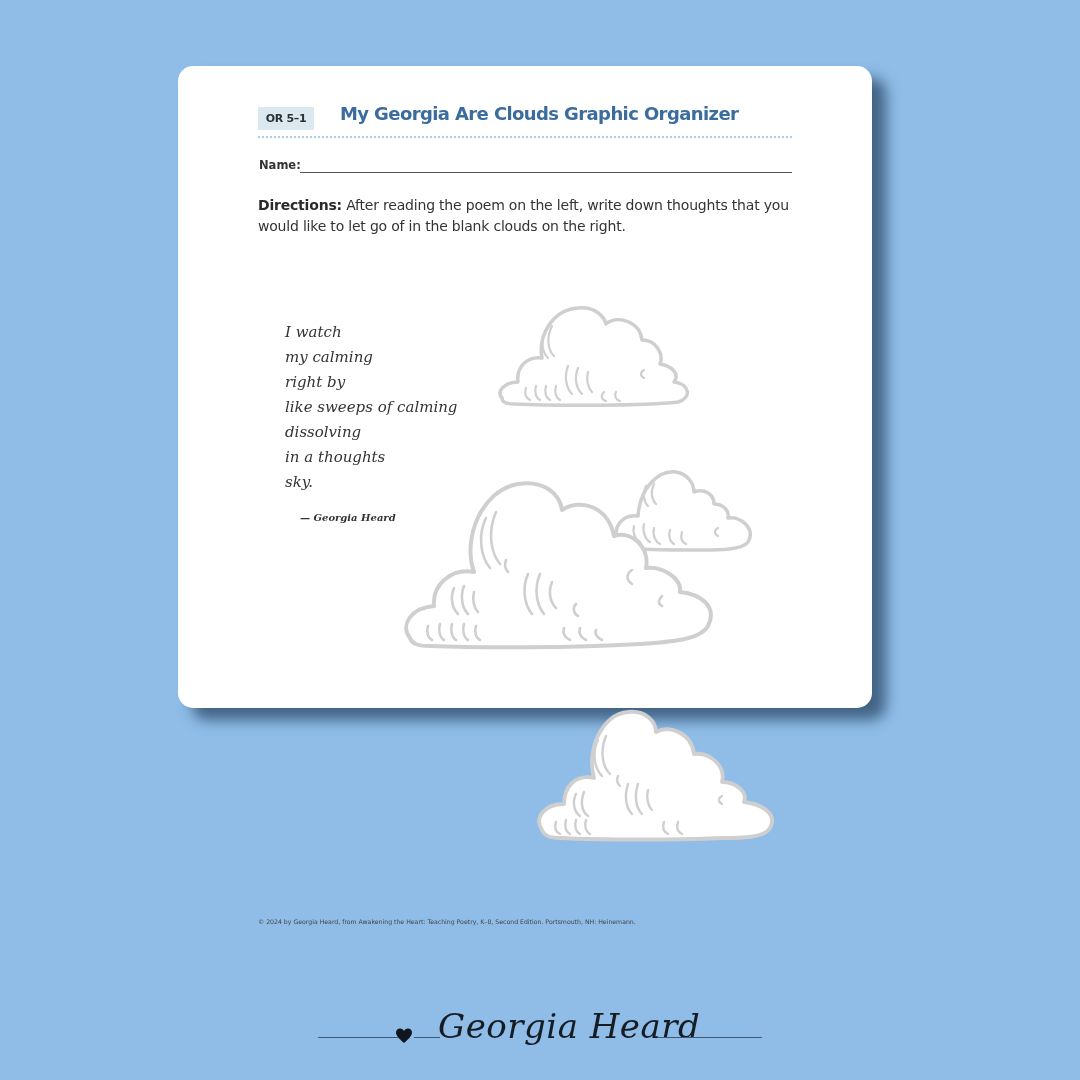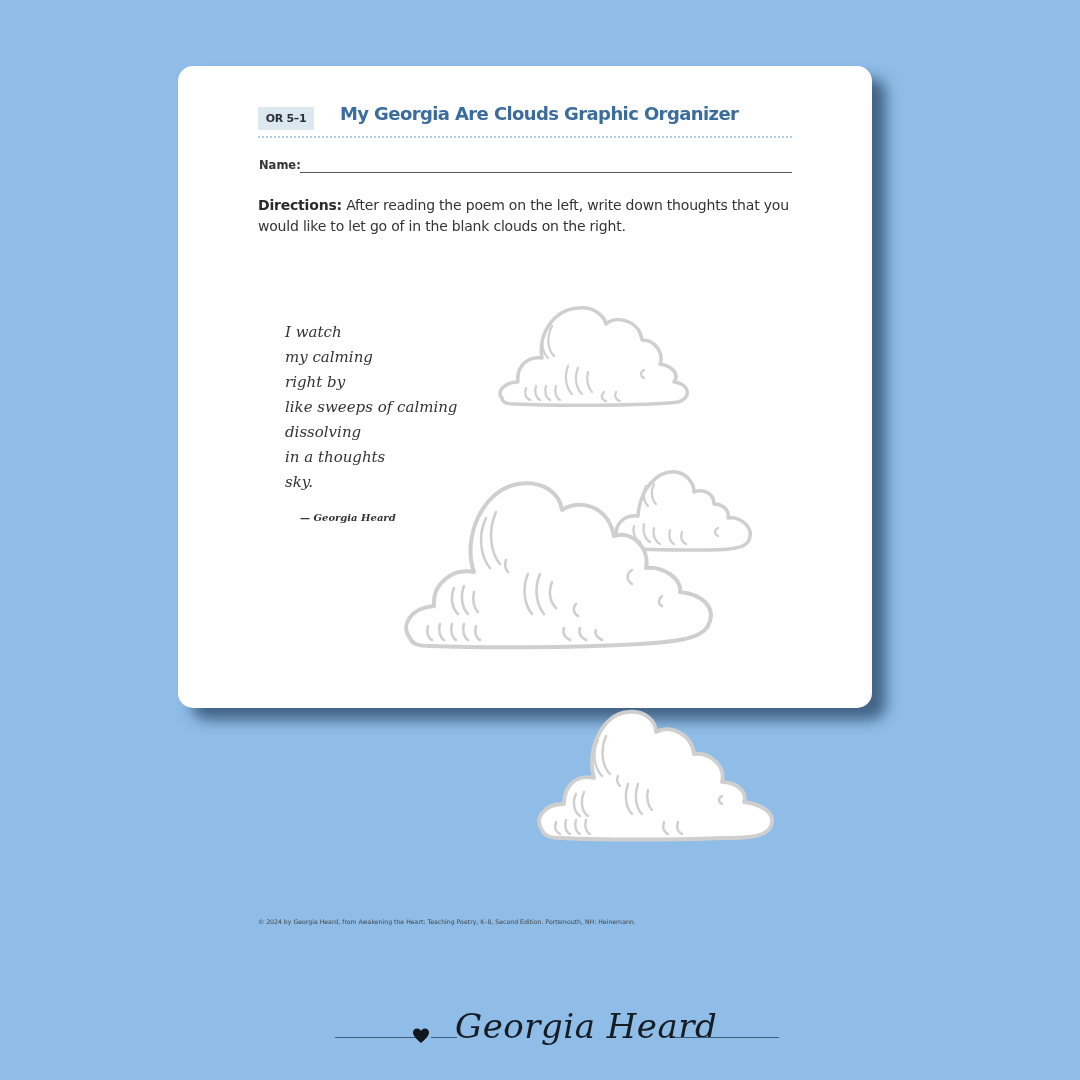--- a/index.html
+++ b/index.html
@@ -51,21 +51,21 @@
   .attrib {
     position:absolute; left:122px; top:446px;
     font-family:"DejaVu Serif", serif; font-style:italic; font-weight:bold; font-size:10px; color:#333;
   }
   .cloud { position:absolute; }
   .footer {
     position:absolute; left:80px; top:852px;
     font-family:"DejaVu Sans", sans-serif; font-size:6.2px; color:#444; white-space:nowrap;
   }
   .brand {
-    position:absolute; left:335px; top:1000px; width:444px; height:60px;text-align:right;
+    position:absolute; left:318px; top:1000px; width:444px; height:60px;text-align:right;
   }
   .brand .rule-left { position:absolute; left:0; top:37px; width:80px; border-top:1.5px solid #3d5a78; }
   .brand .heart { position:absolute; left:77px; top:28px; }
   .brand .rule-mid { position:absolute; left:96px; top:37px; width:26px; border-top:1.5px solid #3d5a78; }
   .brand .signature {
     position:absolute; left:120px; top:6px;
     font-family:"DejaVu Serif", serif; font-style:italic; font-size:34px; color:#161c24; white-space:nowrap;
     letter-spacing:0.5px;
   }
   .brand .rule-right { position:absolute; left:340px; top:37px; width:104px; border-top:1.5px solid #3d5a78; }

